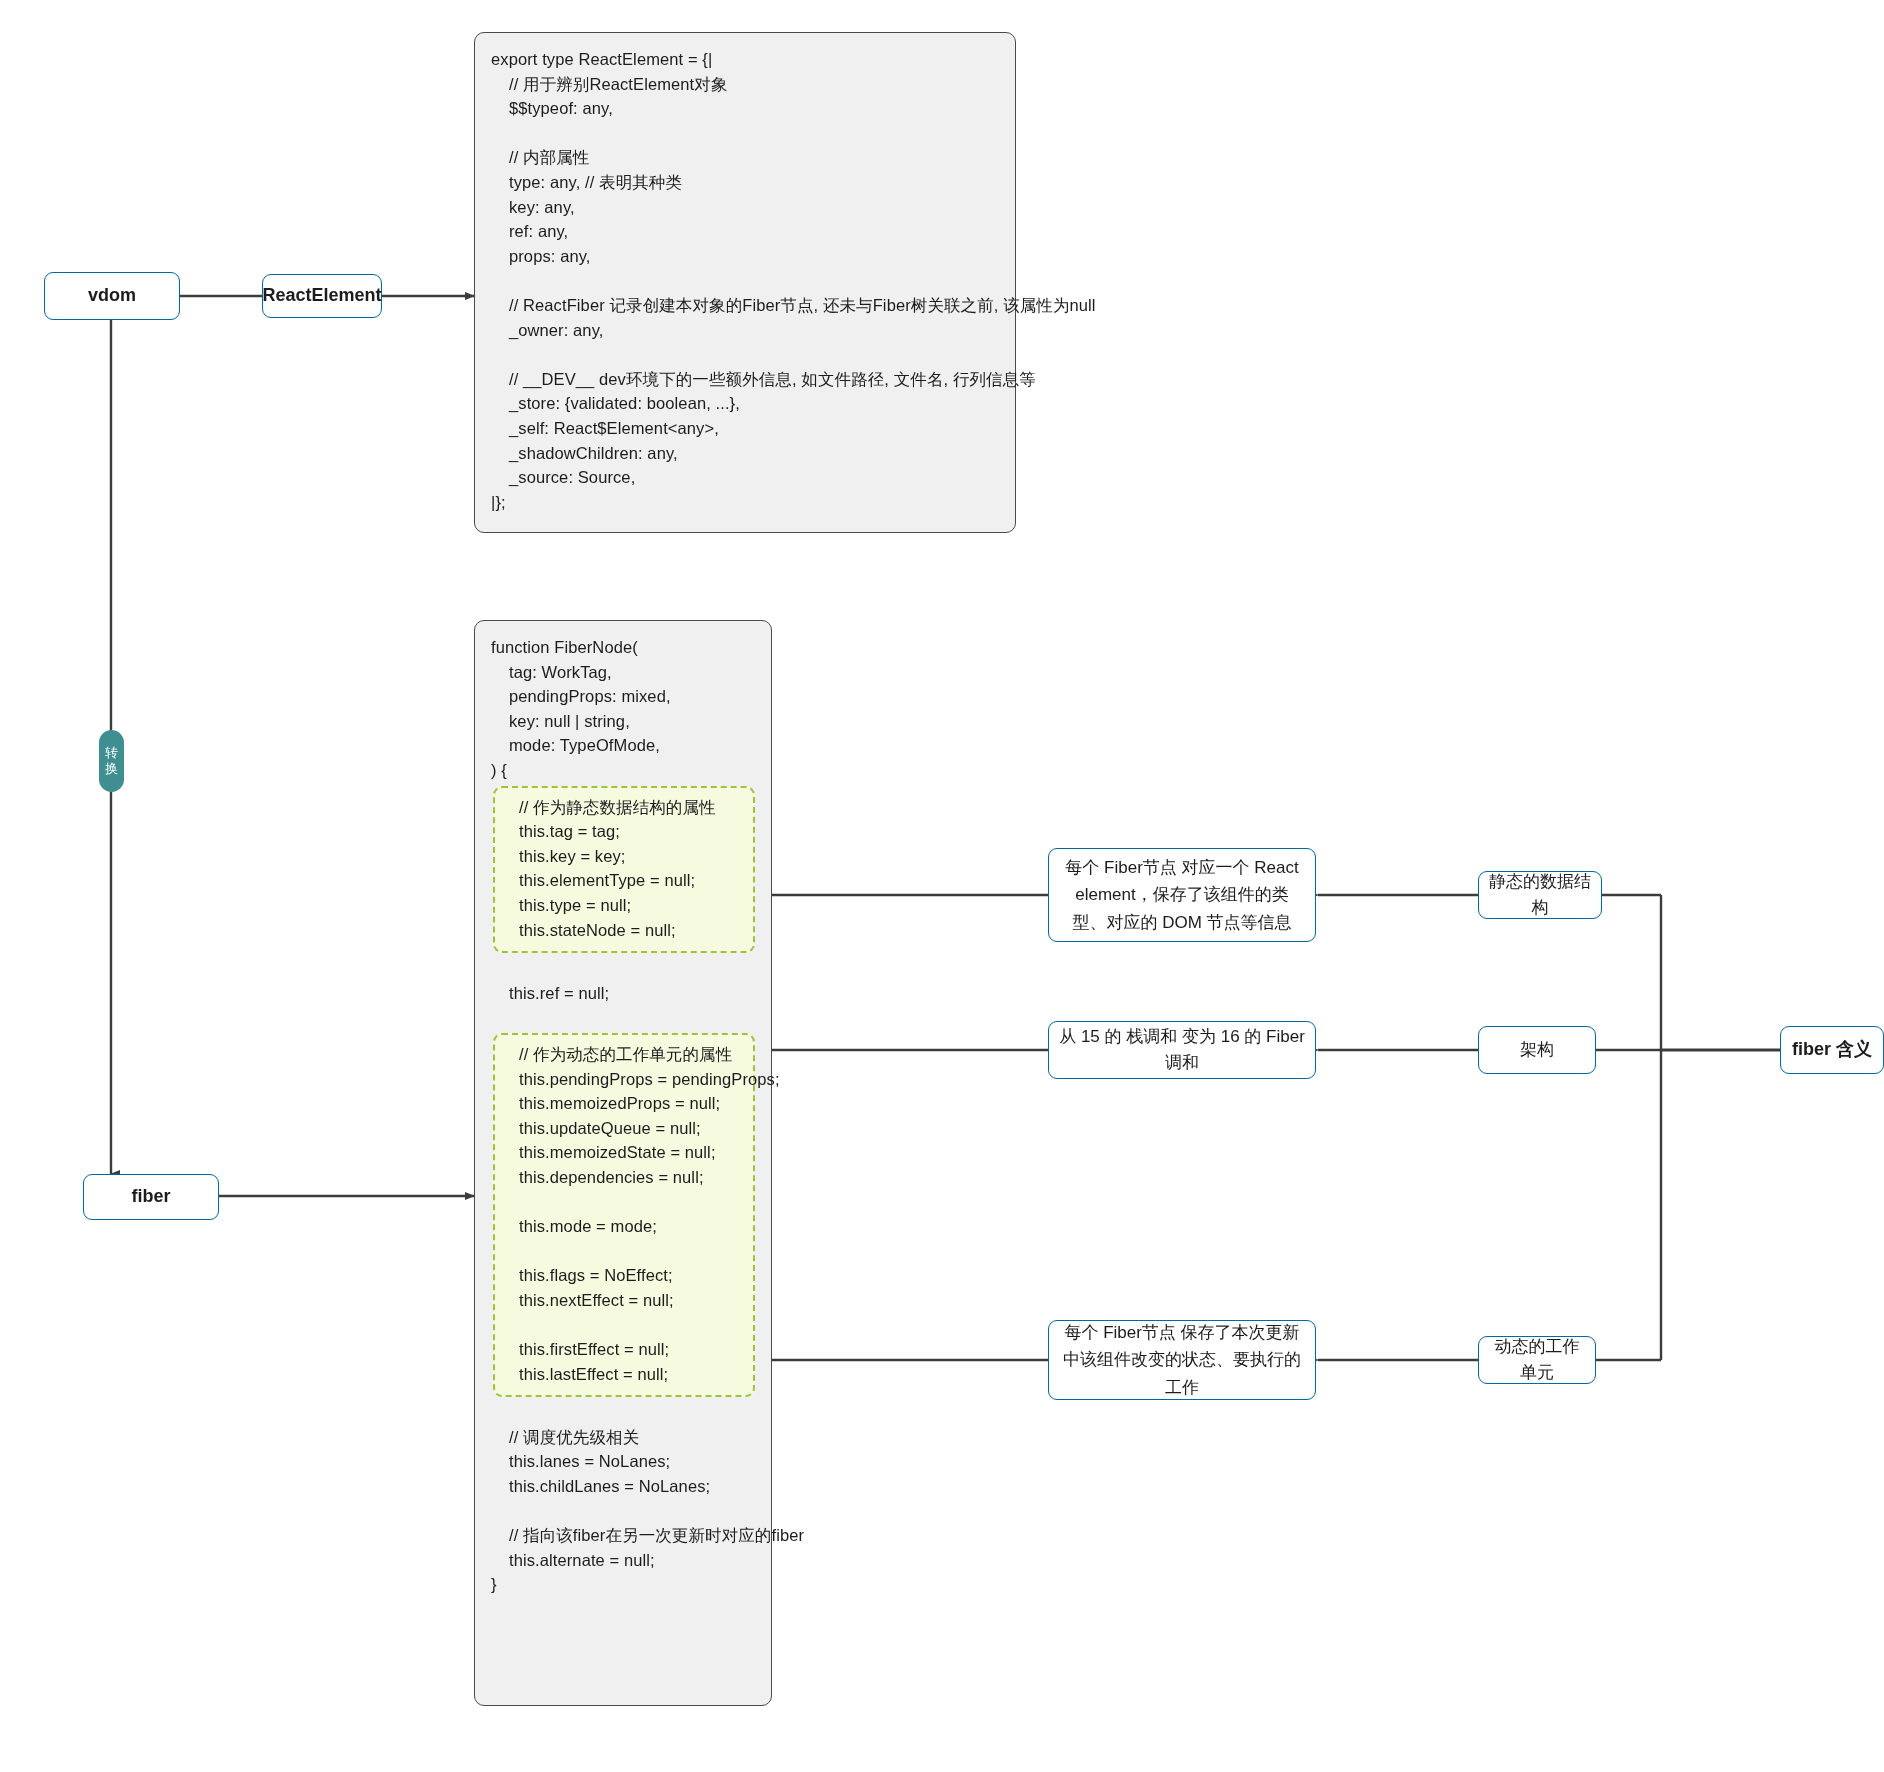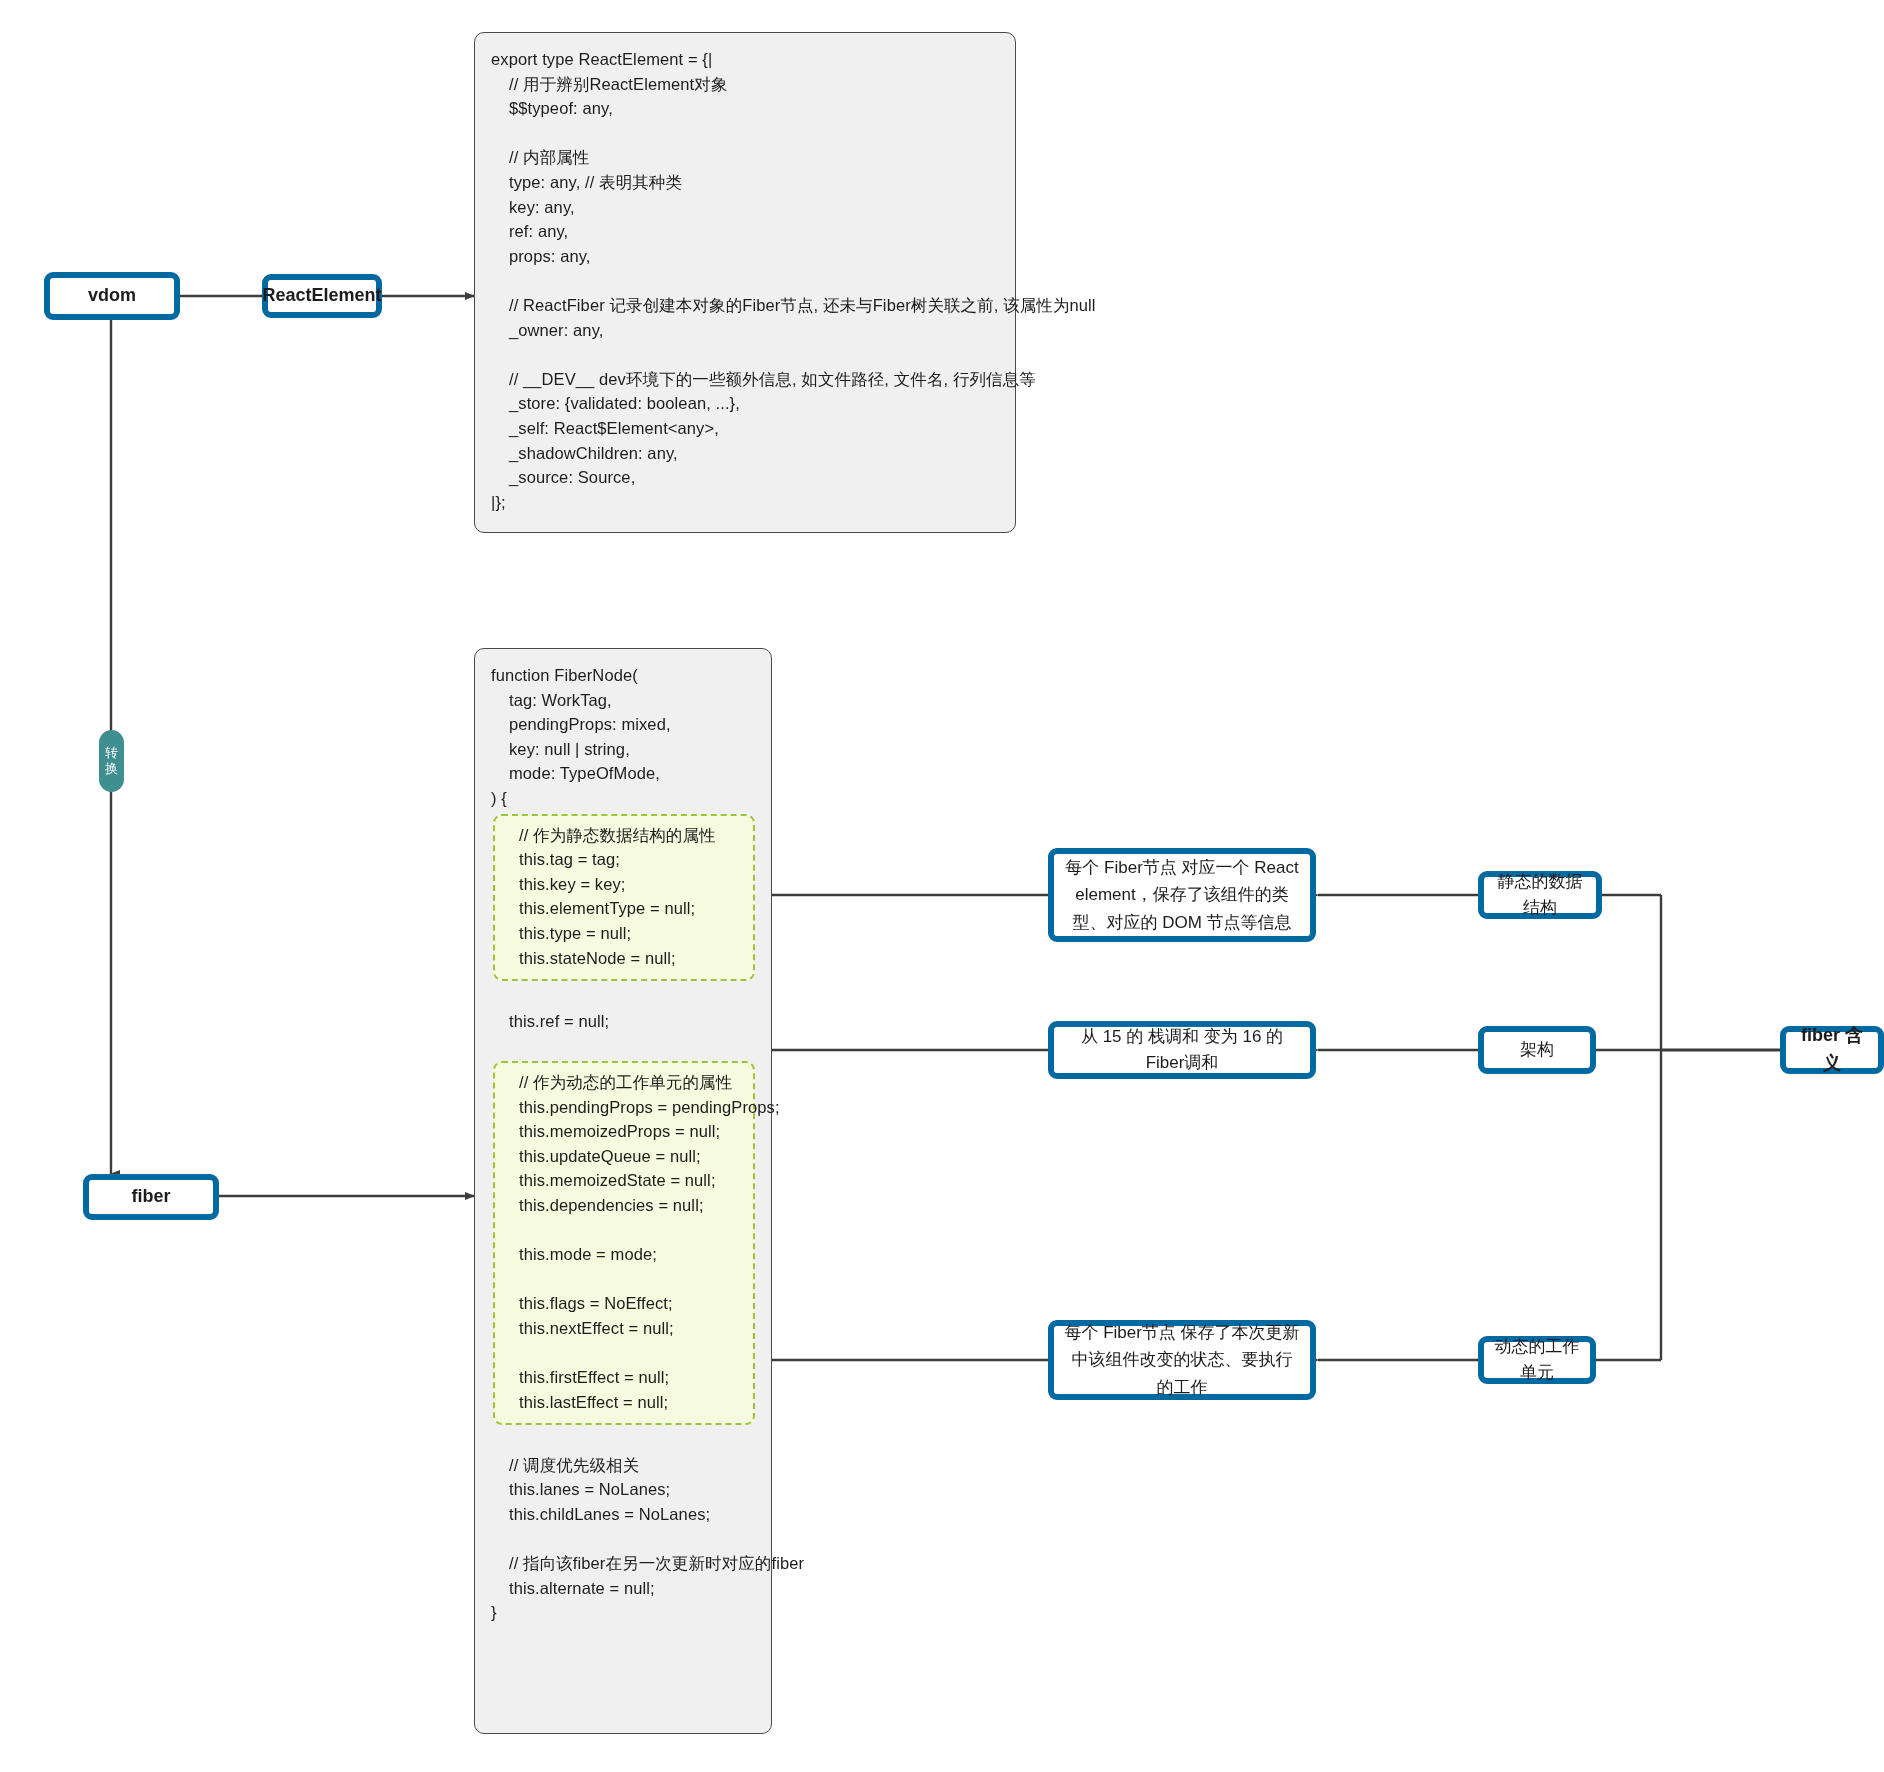--- a/index.html
+++ b/index.html
@@ -12,21 +12,21 @@
     overflow:hidden;
   }
   #canvas{position:absolute;left:0;top:0;width:1884px;height:1772px;}
   svg.wires{position:absolute;left:0;top:0;width:1884px;height:1772px;pointer-events:none;}
 
   
   .node{
     position:absolute;
     box-sizing:border-box;
     background:#ffffff;
-    border:6px solid #0369a1;
+    border:1px solid #0369a1;
     border-radius:9px;
     display:flex;align-items:center;justify-content:center;
     text-align:center;
     font-size:17px;
     line-height:1.55;
     color:#1c1c1c;
     padding:6px 10px;
   }
   .node.bold{font-weight:bold;font-size:18px;}
 
@@ -150,21 +150,21 @@
       <div class="codeline indent1">_owner: any,</div>
       <div class="codeline blank indent1"></div>
       <div class="codeline indent1">// __DEV__ dev环境下的一些额外信息, 如文件路径, 文件名, 行列信息等</div>
       <div class="codeline indent1">_store: {validated: boolean, ...},</div>
       <div class="codeline indent1">_self: React$Element&lt;any&gt;,</div>
       <div class="codeline indent1">_shadowChildren: any,</div>
       <div class="codeline indent1">_source: Source,</div>
       <div class="codeline">|};</div>
     </div>
 
-  <div class="codebox" style="left:474px;top:648px;width:298px;height:1086px;" id="fnCode">
+  <div class="codebox" style="left:474px;top:620px;width:298px;height:1086px;" id="fnCode">
       <div class="codeline">function FiberNode(</div>
       <div class="codeline indent1">tag: WorkTag,</div>
       <div class="codeline indent1">pendingProps: mixed,</div>
       <div class="codeline indent1">key: null | string,</div>
       <div class="codeline indent1">mode: TypeOfMode,</div>
       <div class="codeline">) {</div>
       <div class="hl">
         <div class="codeline">// 作为静态数据结构的属性</div>
         <div class="codeline">this.tag = tag;</div>
         <div class="codeline">this.key = key;</div>

